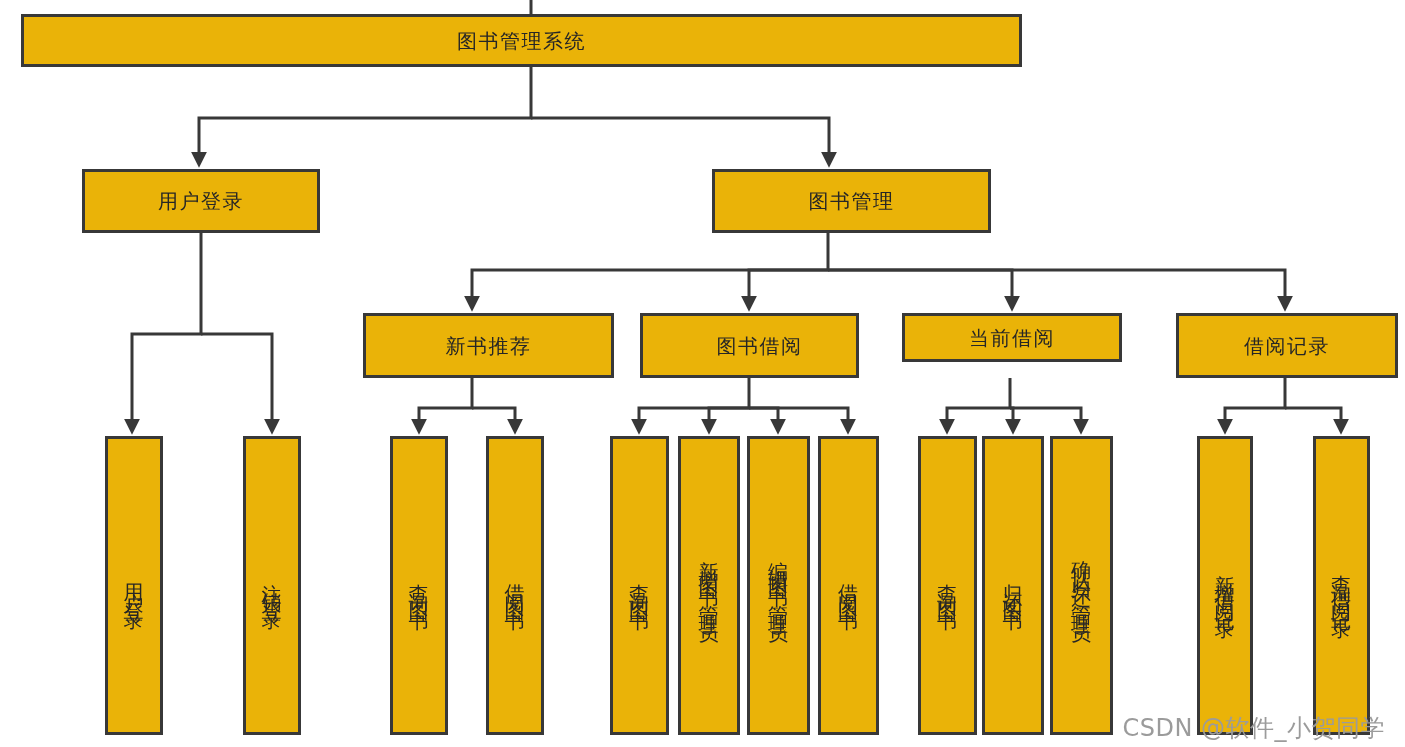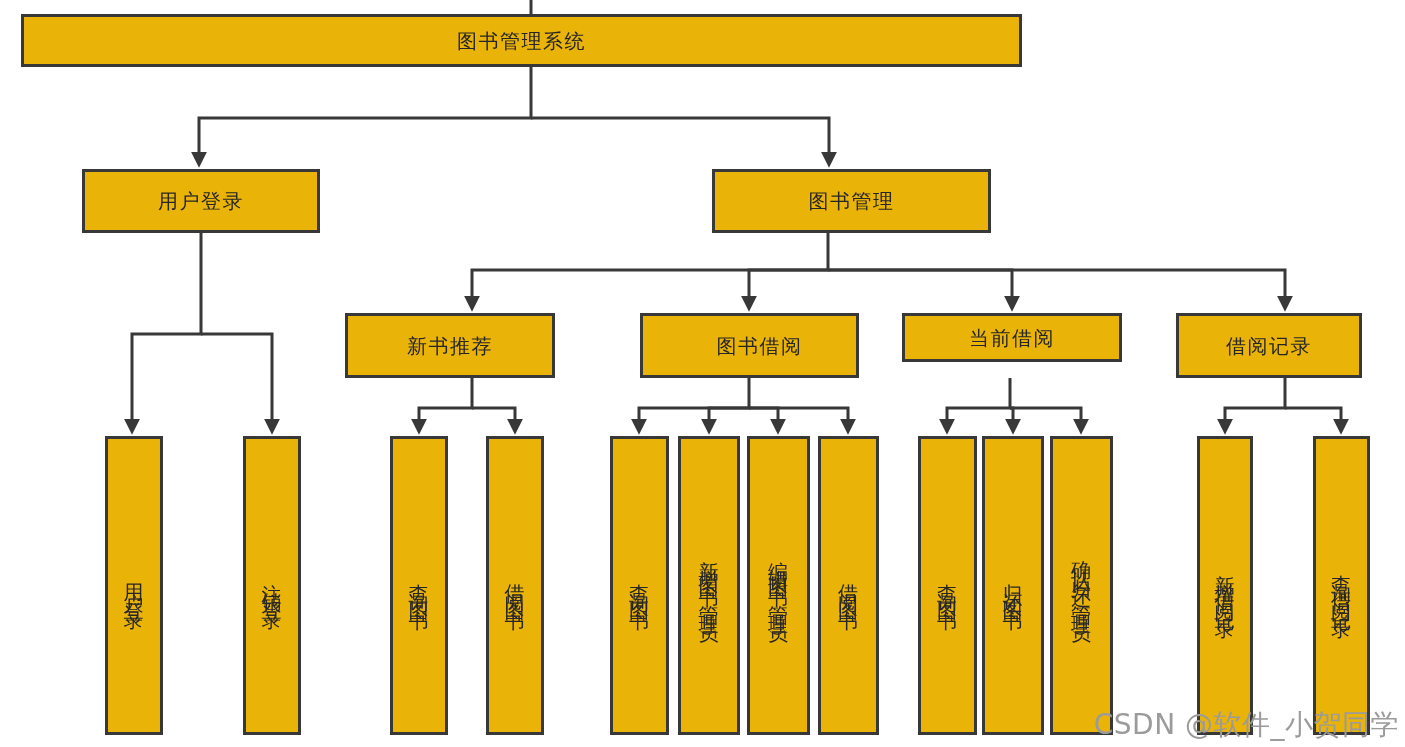--- a/index.html
+++ b/index.html
@@ -33,23 +33,23 @@
   }
   .node.vertical{
     writing-mode:vertical-rl;
     text-orientation:mixed;
     font-size:20px;
     letter-spacing:9px;
     padding:4px 0;
   }
   #watermark{
     position:absolute;
-    right:6px;
+    right:20px;
     bottom:3px;
-    font-size:28px;
+    font-size:24px;
     letter-spacing:0.5px;
     color:var(--watermark-color);
     white-space:nowrap;
   }
 </style>
 </head>
 <body>
 
 <div id="stage">
   <svg id="edges" viewBox="0 0 1405 747" xmlns="http://www.w3.org/2000/svg">
@@ -76,24 +76,24 @@
       <polyline points="1010,378 1010,408 947,408 947,430" marker-end="url(#arrowhead)"></polyline>
       <polyline points="1010,408 1013,408 1013,430" marker-end="url(#arrowhead)"></polyline>
       <polyline points="1010,408 1081,408 1081,430" marker-end="url(#arrowhead)"></polyline>
       <polyline points="1285,378 1285,408 1225,408 1225,430" marker-end="url(#arrowhead)"></polyline>
       <polyline points="1285,408 1341,408 1341,430" marker-end="url(#arrowhead)"></polyline>
     </svg>
   <div id="nodes">
       <div class="node" style="left: 21px; top: 14px; width: 1001px; height: 53px;">图书管理系统</div>
       <div class="node" style="left: 82px; top: 169px; width: 238px; height: 64px;">用户登录</div>
       <div class="node" style="left: 712px; top: 169px; width: 279px; height: 64px;">图书管理</div>
-      <div class="node" style="left: 345px; top: 313px; width: 210px; height: 65px;">新书推荐</div>
+      <div class="node" style="left: 363px; top: 313px; width: 251px; height: 65px;">新书推荐</div>
       <div class="node" style="left: 640px; top: 313px; width: 219px; height: 65px; padding-left: 20px;">图书借阅</div>
       <div class="node" style="left: 902px; top: 313px; width: 220px; height: 49px;">当前借阅</div>
-      <div class="node" style="left: 1176px; top: 313px; width: 186px; height: 65px;">借阅记录</div>
+      <div class="node" style="left: 1176px; top: 313px; width: 222px; height: 65px;">借阅记录</div>
       <div class="node vertical" style="left: 105px; top: 436px; width: 58px; height: 299px;">用户登录</div>
       <div class="node vertical" style="left: 243px; top: 436px; width: 58px; height: 299px;">注销登录</div>
       <div class="node vertical" style="left: 390px; top: 436px; width: 58px; height: 299px;">查询图书</div>
       <div class="node vertical" style="left: 486px; top: 436px; width: 58px; height: 299px;">借阅图书</div>
       <div class="node vertical" style="left: 610px; top: 436px; width: 59px; height: 299px;">查询图书</div>
       <div class="node vertical" style="left: 678px; top: 436px; width: 62px; height: 299px;">新增图书（管理员）</div>
       <div class="node vertical" style="left: 747px; top: 436px; width: 63px; height: 299px;">编辑图书（管理员）</div>
       <div class="node vertical" style="left: 818px; top: 436px; width: 61px; height: 299px;">借阅图书</div>
       <div class="node vertical" style="left: 918px; top: 436px; width: 59px; height: 299px;">查询图书</div>
       <div class="node vertical" style="left: 982px; top: 436px; width: 62px; height: 299px;">归还图书</div>

